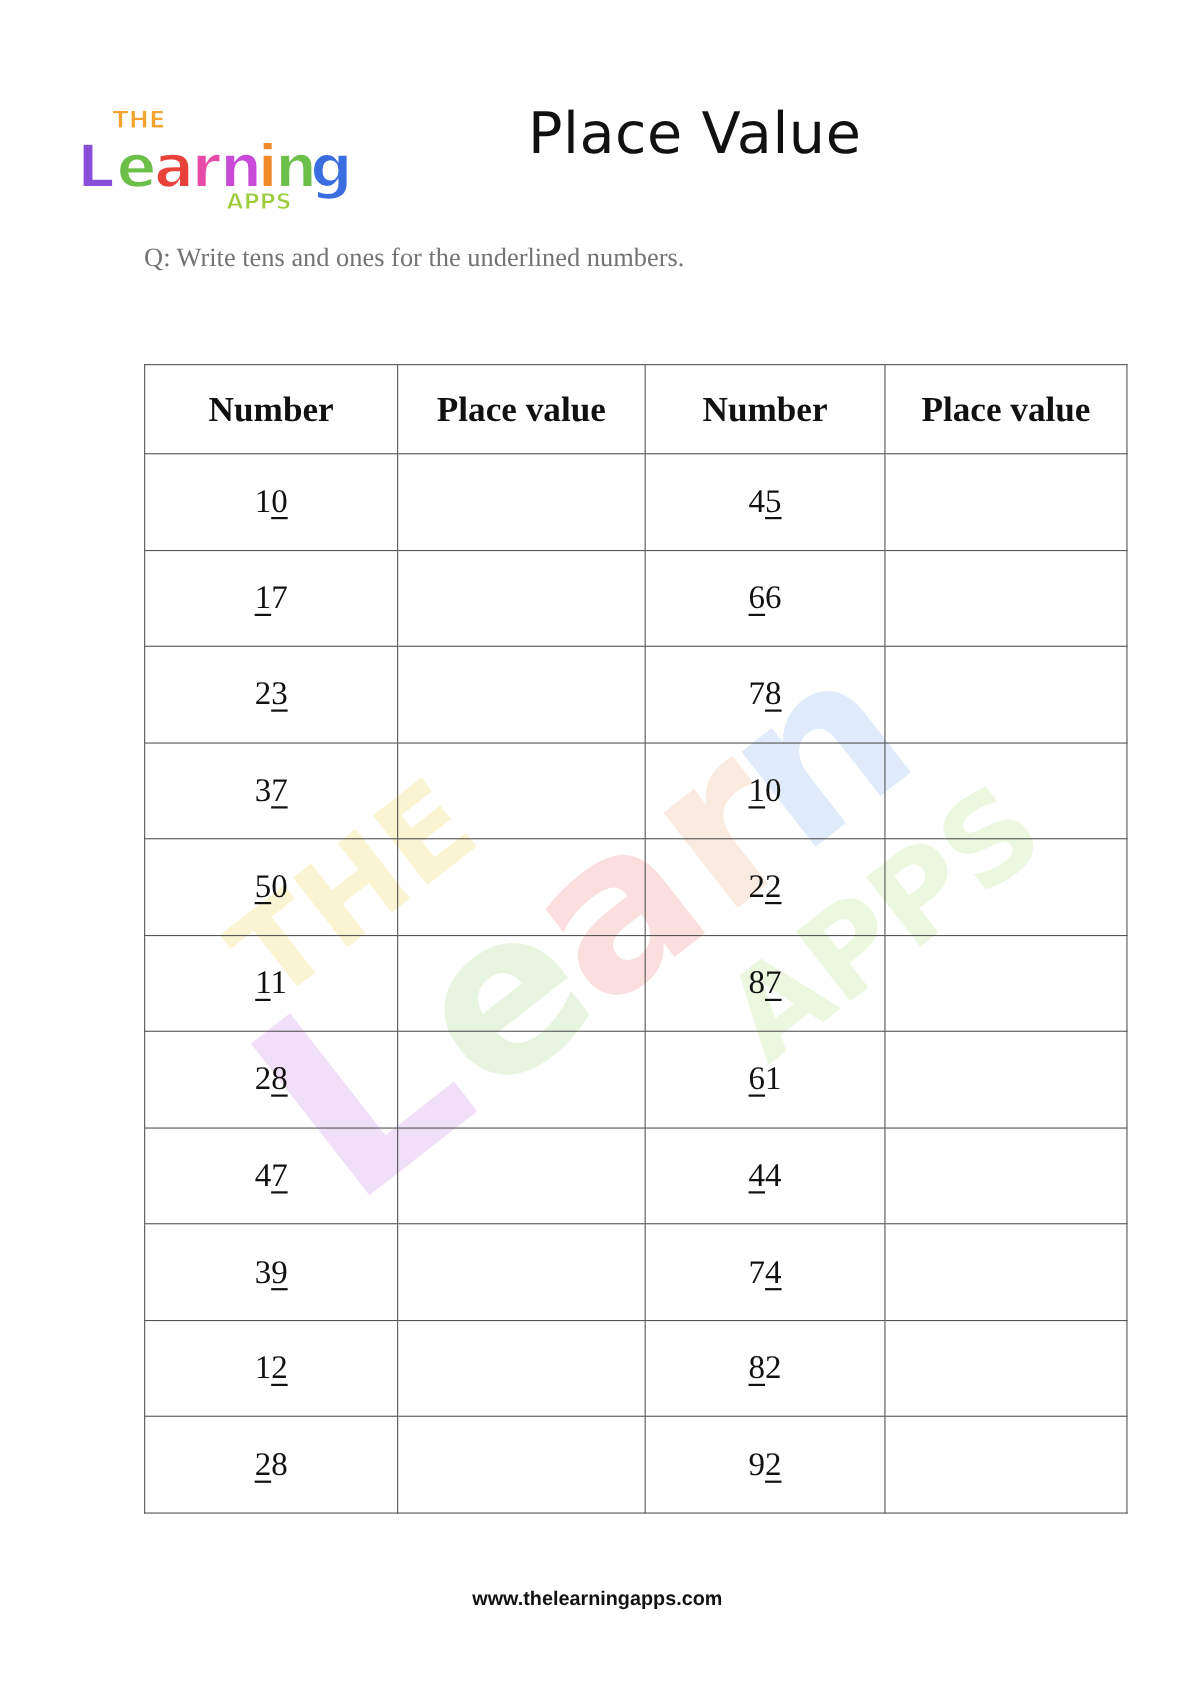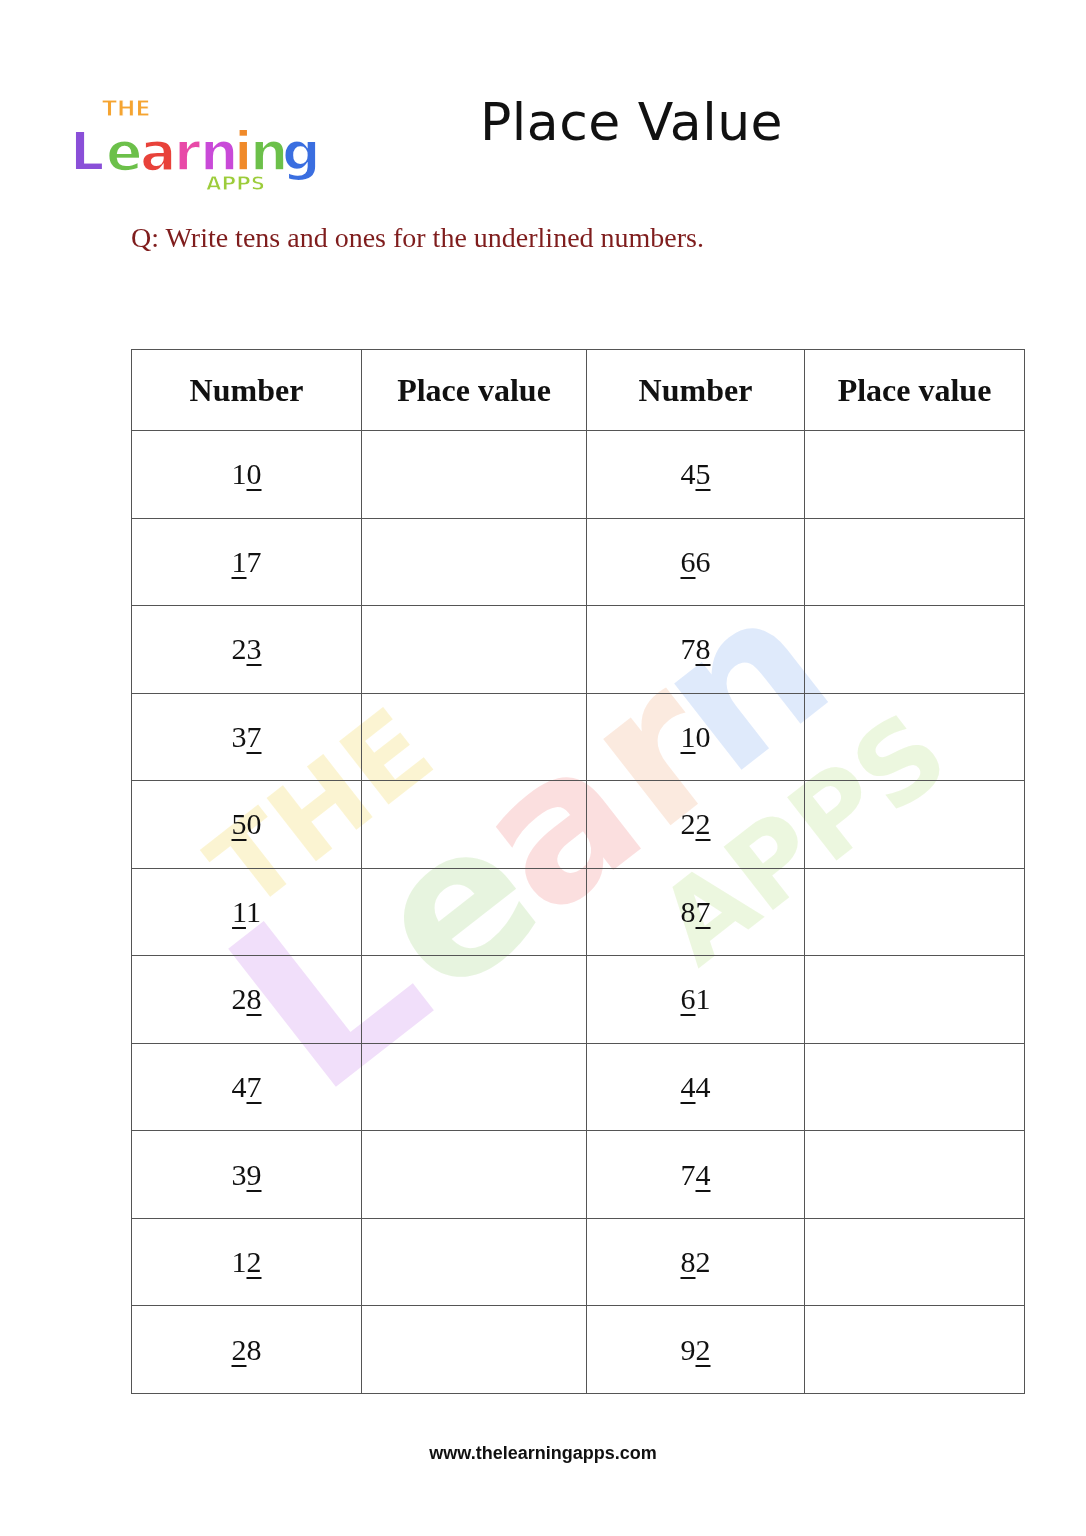--- a/index.html
+++ b/index.html
@@ -6,25 +6,25 @@
   body {
     width: 1086px; height: 1536px; background: #ffffff; position: relative; overflow: hidden;
     font-family: "Liberation Serif", serif; color: #111;
   }
   .logo { position: absolute; left: 66px; top: 86px; width: 260px; height: 110px; }
   .title {
     position: absolute; left: 480px; top: 92px;
     font-family: "DejaVu Sans", sans-serif; font-size: 52px; font-weight: 500; color: #111; letter-spacing: 0.5px;
   }
   .question {
-    position: absolute; left: 131px; top: 222px; font-size: 28px; color: #7f1d1d;
+    position: absolute; left: 131px; top: 222px; font-size: 24px; color: #737373;
   }
   .watermark { position: absolute; left: 120px; top: 380px; width: 820px; height: 780px; opacity: 0.33; pointer-events: none; }
   table.grid {
-    position: absolute; left: 131px; top: 349px; width: 893px; height: 1045px;
+    position: absolute; left: 131px; top: 331px; width: 893px; height: 1045px;
     border-collapse: collapse; table-layout: fixed; padding-left: 28px;
   }
   table.grid th, table.grid td { border: 1.5px solid #555; text-align: center; vertical-align: middle; }
   table.grid th { font-size: 32px; font-weight: bold; height: 78px; }
   table.grid td { font-size: 30px; height: 78px; text-align: center; }
   col.c1 { width: 230px; } col.c2 { width: 225px; } col.c3 { width: 218px; } col.c4 { width: 220px; }
   .digit.u { text-decoration: underline; text-underline-offset: 5px; text-decoration-thickness: 1.5px; }
   .footer {
     position: absolute; left: 0; width: 1086px; top: 1443px; text-align: center;
     font-family: Liberation Sans, sans-serif; font-weight: bold; font-size: 18px; color: #111;

